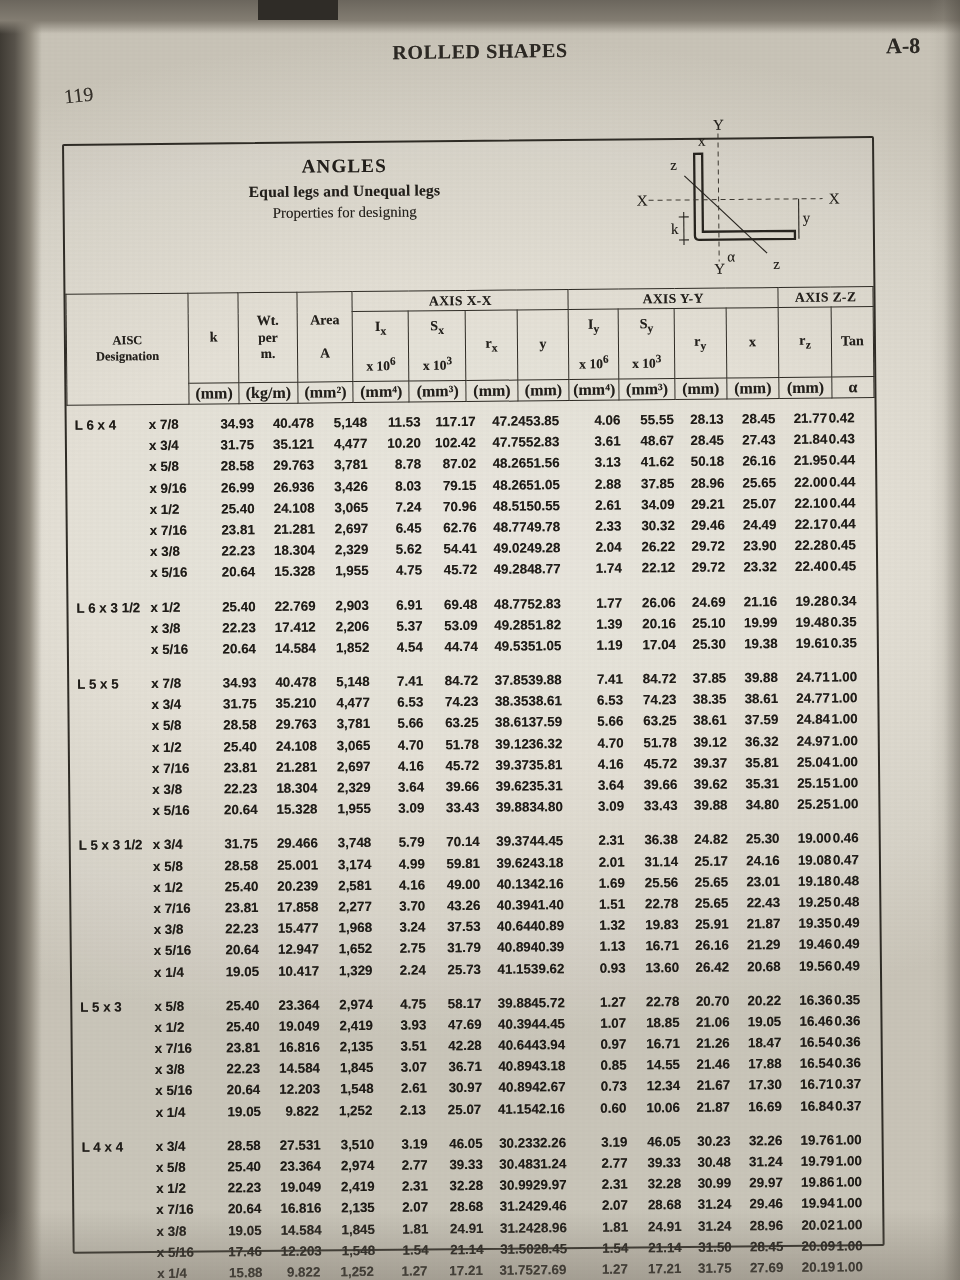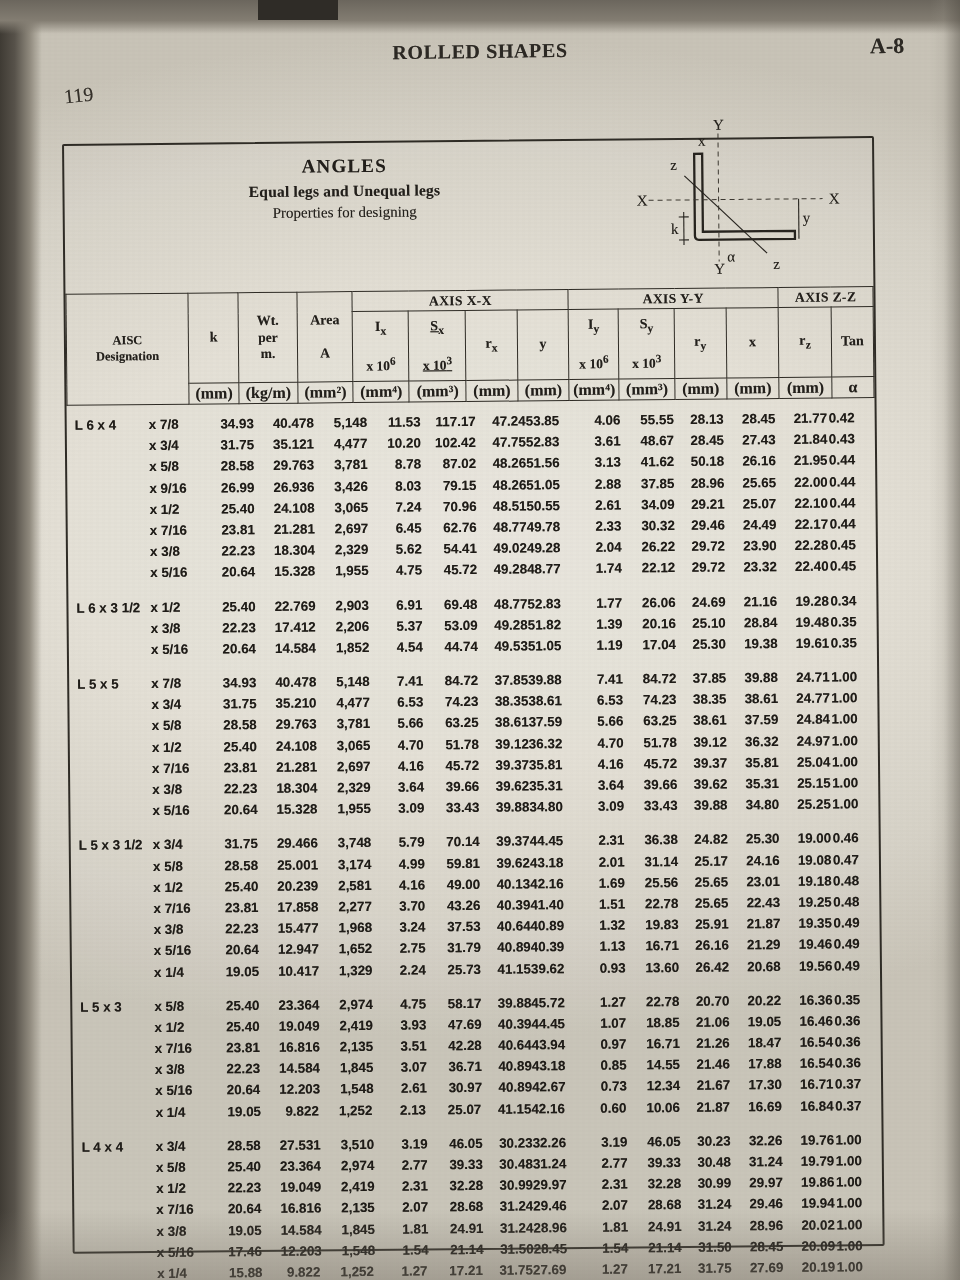--- a/index.html
+++ b/index.html
@@ -54,21 +54,21 @@
       repeating-linear-gradient(90deg, rgba(120,115,104,.04) 0 3px, rgba(0,0,0,0) 3px 6px);
   }
 
   
   #runhead {
     position:absolute; left:0; top:40px; width:960px; text-align:center;
     font-size:20px; font-weight:700; letter-spacing:.6px; color:#2b2823;
     transform:rotate(-0.8deg);
   }
   #folio-right {
-    position:absolute; right:56px; top:33px;
+    position:absolute; right:40px; top:33px;
     font-size:22px; font-weight:700; color:#2b2823;
     transform:rotate(-0.6deg);
   }
   #folio-left {
     position:absolute; left:64px; top:84px;
     font-size:20px; color:#332f29; font-family:"Liberation Serif",serif;
     transform:rotate(-6deg);
   }
 
   
@@ -192,21 +192,21 @@
             </th>
             <th rowspan="2" class="sym-th" style="width:56px;"><span class="sym">k</span></th>
             <th rowspan="2" class="sym-th" style="width:64px;"><span class="sym">Wt.</span><br>per<br>m.</th>
             <th rowspan="2" class="sym-th" style="width:62px;"><span class="sym">Area</span><br><br>A</th>
             <th colspan="4" class="axis-th">AXIS X-X</th>
             <th colspan="4" class="axis-th">AXIS Y-Y</th>
             <th colspan="2" class="axis-th">AXIS Z-Z</th>
           </tr>
           <tr>
             <th class="sym-th" style="width:62px;"><span class="sym">I<sub>x</sub></span><br><br>x 10<sup>6</sup></th>
-            <th class="sym-th" style="width:64px;text-decoration:underline;"><span class="sym">S<sub>x</sub></span><br><br>x 10<sup>3</sup></th>
+            <th class="sym-th" style="width:64px;"><span class="sym">S<sub>x</sub></span><br><br>x 10<sup>3</sup></th>
             <th class="sym-th" style="width:58px;"><span class="sym">r<sub>x</sub></span></th>
             <th class="sym-th" style="width:58px;"><span class="sym">y</span></th>
             <th class="sym-th" style="width:52px;"><span class="sym">I<sub>y</sub></span><br><br>x 10<sup>6</sup></th>
             <th class="sym-th" style="width:62px;"><span class="sym">S<sub>y</sub></span><br><br>x 10<sup>3</sup></th>
             <th class="sym-th" style="width:58px;"><span class="sym">r<sub>y</sub></span></th>
             <th class="sym-th" style="width:60px;"><span class="sym">x</span></th>
             <th class="sym-th" style="width:60px;margin-top:30px;"><span class="sym">r<sub>z</sub></span></th>
             <th class="sym-th" style="width:52px;text-align:center;"><span class="sym">Tan</span></th>
           </tr>
           <tr id="unitrow">
@@ -391,21 +391,21 @@
             <div class="c-k">22.23</div>
             <div class="c-wt">17.412</div>
             <div class="c-area">2,206</div>
             <div class="c-ix">5.37</div>
             <div class="c-sx">53.09</div>
             <div class="c-rx">49.28</div>
             <div class="c-y">51.82</div>
             <div class="c-iy">1.39</div>
             <div class="c-sy">20.16</div>
             <div class="c-ry">25.10</div>
-            <div class="c-x">28.84</div>
+            <div class="c-x">19.99</div>
             <div class="c-rz">19.48</div>
             <div class="c-tan">0.35</div>
           </div>
           <div class="row">
             <div class="c-desig"></div>
             <div class="c-thick">x 5/16</div>
             <div class="c-k">20.64</div>
             <div class="c-wt">14.584</div>
             <div class="c-area">1,852</div>
             <div class="c-ix">4.54</div>

